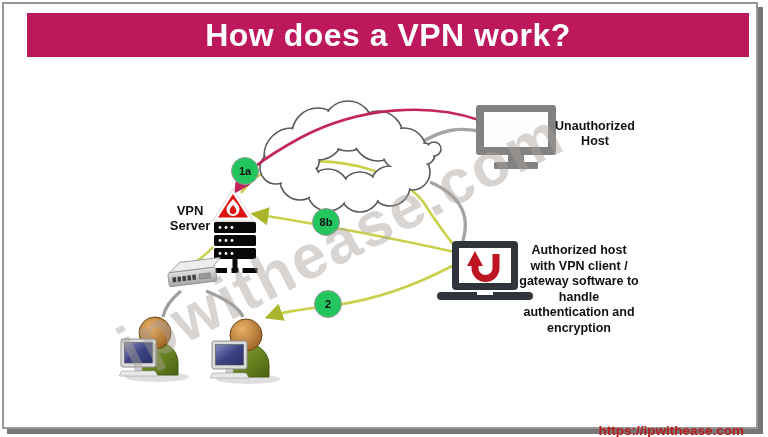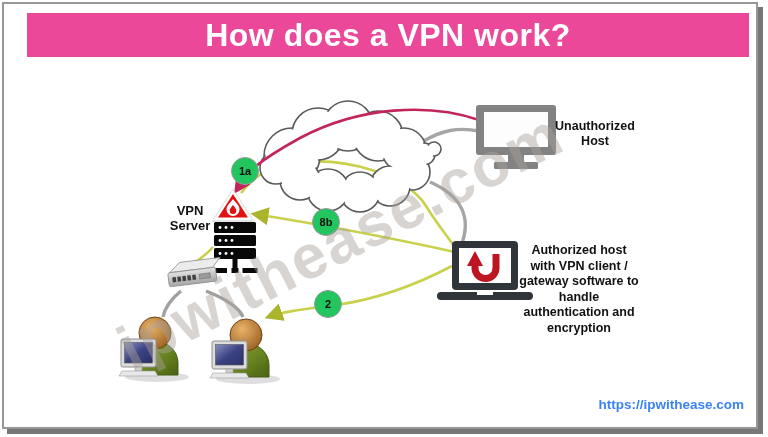--- a/index.html
+++ b/index.html
@@ -3,41 +3,41 @@
 <meta charset="utf-8">
 <style>
   html,body{margin:0;padding:0;}
   body{width:768px;height:437px;background:#ffffff;overflow:hidden;
        font-family:"Liberation Sans",sans-serif;}
   .stage{position:absolute;left:0;top:0;width:768px;height:437px;background:#fff;}
   .frame{position:absolute;left:2px;top:2px;width:752px;height:423px;
          border:2px solid #979797;box-shadow:5px 5px 0 rgba(104,104,104,.9);
          background:#fff;}
   .title-bar{position:absolute;left:27px;top:13px;width:722px;height:44px;
-         background:#ec4899;display:flex;align-items:center;justify-content:center;z-index:3;}
+         background:#be185d;display:flex;align-items:center;justify-content:center;z-index:3;}
   .title-bar span{color:#fff;font-size:32px;font-weight:bold;letter-spacing:.5px;}
   svg.diagram{position:absolute;left:0;top:0;z-index:2;}
   .watermark{position:absolute;left:50px;top:100px;width:580px;height:280px;
          display:flex;align-items:center;justify-content:center;
          transform:rotate(-27deg);z-index:5;pointer-events:none;
          font-size:62px;font-weight:bold;color:rgba(168,160,152,.45);
          letter-spacing:2px;white-space:nowrap;}
   .lbl{position:absolute;z-index:6;font-weight:bold;color:#111;text-align:center;}
   .lbl-internet{left:288px;top:147px;width:100px;font-size:14.5px;}
   .lbl-vpn{left:166px;top:203px;width:48px;font-size:13px;line-height:15px;}
   .lbl-unauth{left:553px;top:119px;width:84px;font-size:12.5px;line-height:15px;}
   .lbl-auth{left:518px;top:237px;width:122px;font-size:12.5px;line-height:15.5px;margin-top:6px;}
   .step{position:absolute;width:26px;height:26px;border-radius:50%;
         background:#22c55e;border:1.5px solid #9a9a9a;z-index:4;
         display:flex;align-items:center;justify-content:center;
         font-size:11px;font-weight:bold;color:#111;}
   .step-1a{left:231px;top:157px;}
   .step-1b{left:312px;top:208px;}
   .step-2{left:314px;top:290px;}
-  .url{position:absolute;right:24px;top:397px;z-index:6;color:#3b82f6;
+  .url{position:absolute;right:24px;top:423px;z-index:6;color:#b91c1c;
        font-size:13.5px;font-weight:bold;text-decoration:none;}
 </style>
 </head>
 <body>
 
 <div class="stage">
   <div class="frame"></div>
 
   <div class="title-bar">
     <span>How does a VPN work?</span>

